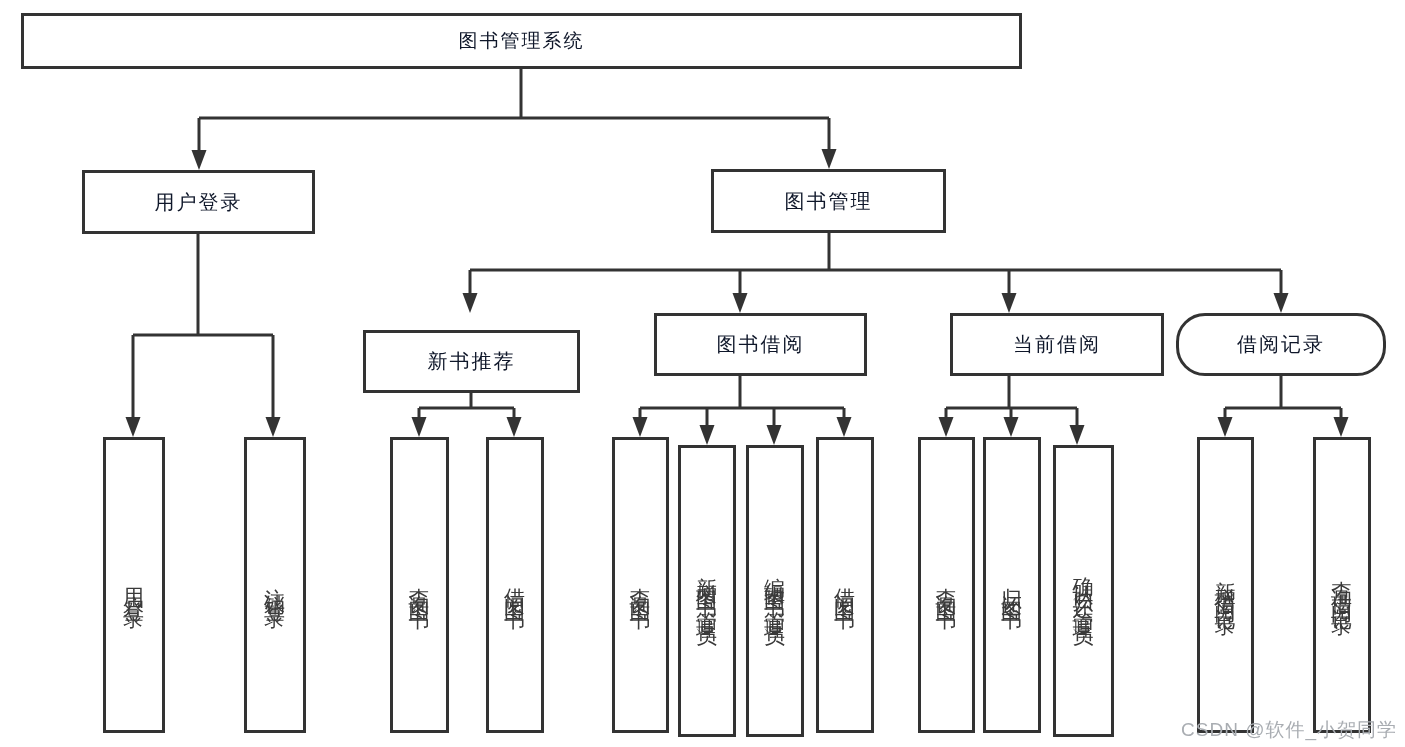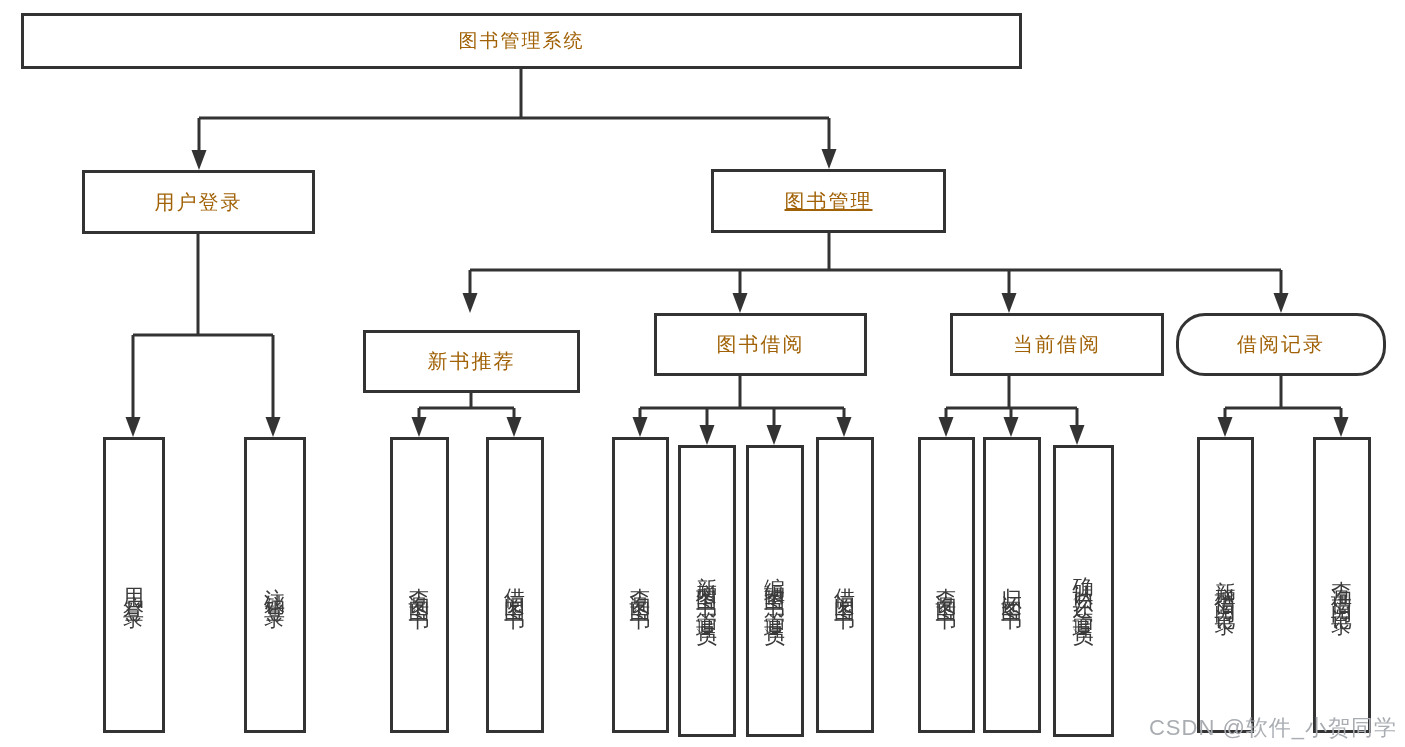--- a/index.html
+++ b/index.html
@@ -14,21 +14,21 @@
   .node {
     position:absolute;
     box-sizing:border-box;
     background:#ffffff;
     border:3px solid #333333;
     display:flex;
     align-items:center;
     justify-content:center;
     font-size:20px;
     letter-spacing:2px;
-    color:#a16207;
+    color:#0f172a;
     z-index:1;
   }
   .node.root { font-size:19px; }
   .leaf {
     position:absolute;
     box-sizing:border-box;
     background:#ffffff;
     border:3px solid #333333;
     display:flex;
     align-items:center;
@@ -39,21 +39,21 @@
     letter-spacing:7px;
     line-height:1;
     color:#3a3a3a;
     z-index:1;
     text-align:center;
   }
   .watermark {
     position:absolute;
     right:8px;
     bottom:4px;
-    font-size:22px;
+    font-size:19px;
     letter-spacing:1px;
     color:#a9adb2;
     z-index:2;
     white-space:nowrap;
   }
 </style>
 </head>
 <body>
 
 <div id="canvas">
@@ -124,21 +124,21 @@
     </g>
   </svg>
 
   <div class="node root" style="left:21px; top:13px; width:1001px; height:56px;">
     <span>图书管理系统</span>
   </div>
 
   <div class="node" style="left:82px; top:170px; width:233px; height:64px;">
     <span>用户登录</span>
   </div>
-  <div class="node" style="left:711px; top:169px; width:235px; height:64px;text-decoration:underline;">
+  <div class="node" style="left:711px; top:169px; width:235px; height:64px;">
     <span>图书管理</span>
   </div>
 
   <div class="node" style="left:363px; top:330px; width:217px; height:63px;">
     <span>新书推荐</span>
   </div>
   <div class="node" style="left:633px; top:313px; width:213px; height:63px;margin-left:21px;">
     <span>图书借阅</span>
   </div>
   <div class="node" style="left:902px; top:313px; width:214px; height:63px;margin-left:48px;">

